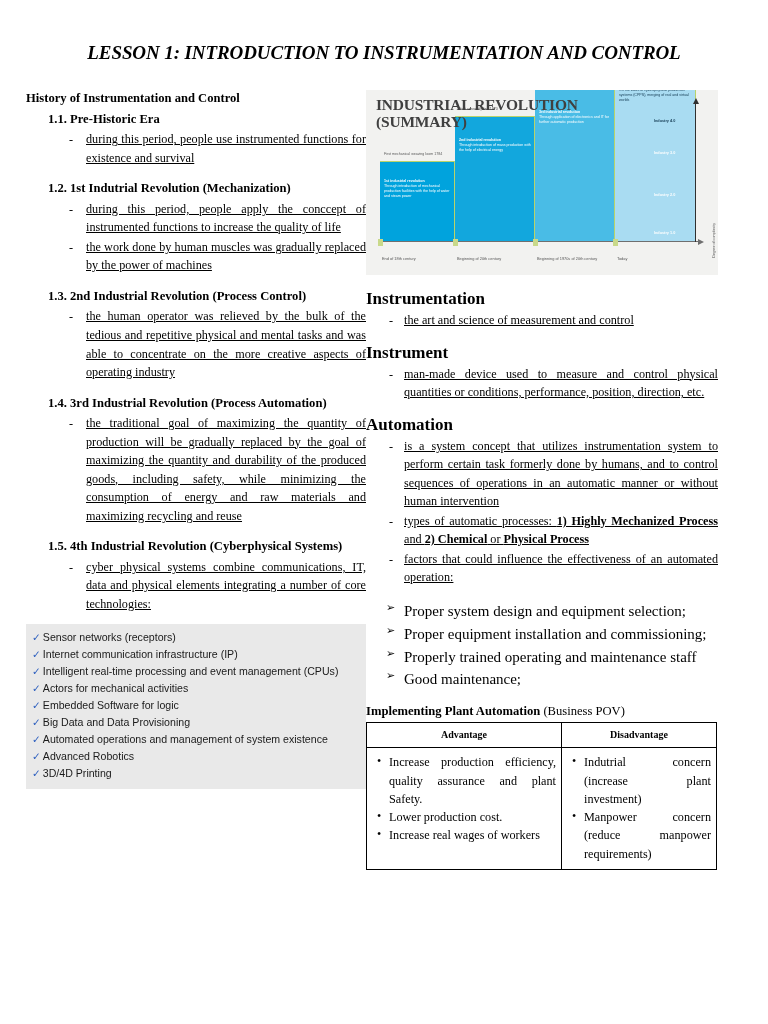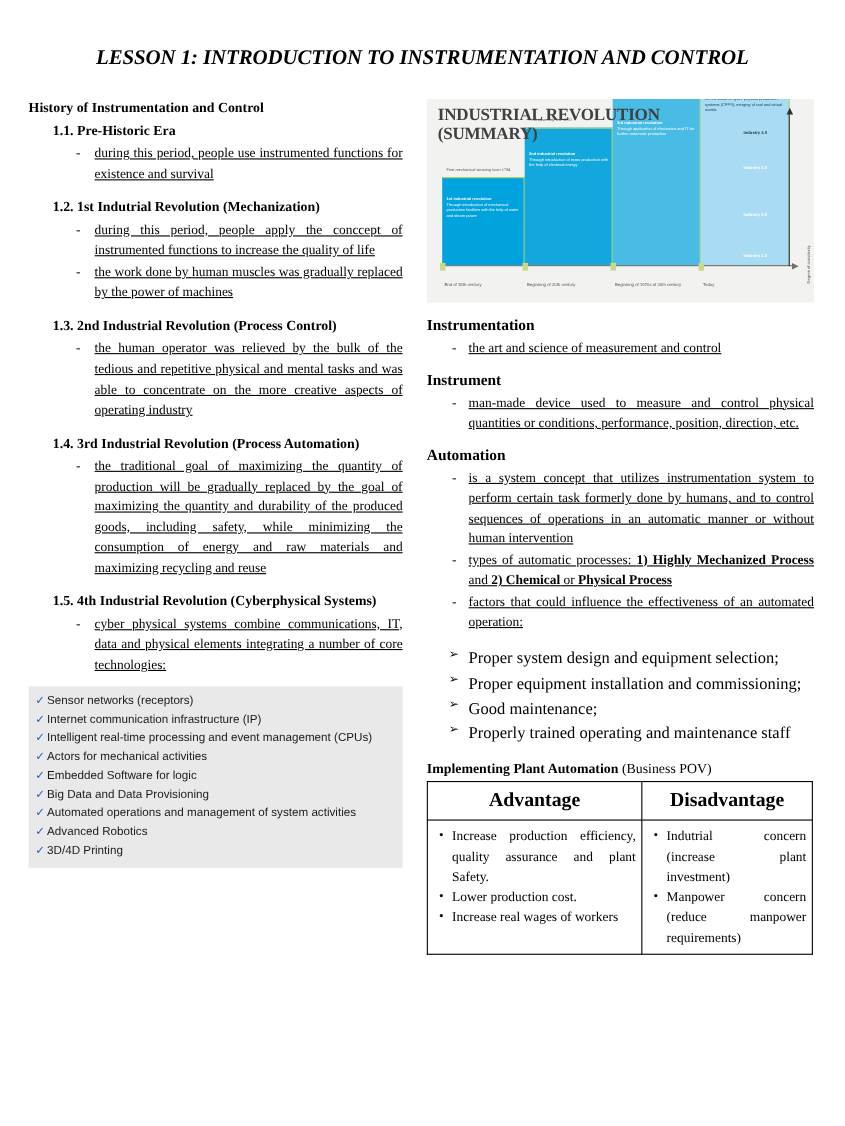--- a/index.html
+++ b/index.html
@@ -25,21 +25,20 @@
   .doc-title {
     text-align: center;
     font-weight: bold;
     font-size: 19px;
     letter-spacing: -0.1px;
     margin: 0 0 26px 0;
     font-style: italic;
   }
   .columns {
     display: flex;
-    gap: 22px;
     align-items: flex-start;
   }
   .col-left { width: 340px; }
   .col-right { width: 352px; }
 
   h2.sec-head {
     font-size: 12.6px;
     font-weight: bold;
     margin: 0 0 4px 0;
     line-height: 1.35;
@@ -93,21 +92,21 @@
   ul.arrow > li::before {
     content: "\27A2";
     position: absolute;
     left: -18px;
     top: -1px;
     font-size: 11px;
   }
 
   .blk { margin-bottom: 13px; }
   .blk-head {
-    font-size: 14px;
+    font-size: 17px;
     font-weight: bold;
     margin: 0 0 2px 0;
   }
   b, strong { font-weight: bold; margin-top: 20px; }
 
   
   .check-panel {
     background: #e9e9e9;
     padding: 5px 6px 7px 6px;
     margin-top: 6px;
@@ -258,21 +257,21 @@
     border-collapse: collapse;
     width: 340px;
     table-layout: fixed;
   }
   table.adv th, table.adv td {
     border: 1.1px solid #000;
     vertical-align: top;
   }
   table.adv th {
     text-align: center;
-    font-size: 18px;
+    font-size: 10px;
     font-weight: bold;
     padding: 6px 2px 7px 2px;
   }
   table.adv td { padding: 5px 5px 6px 5px; }
   table.adv ul {
     list-style: none;
     margin: 0;
     padding: 0 0 0 17px;
   }
   table.adv li {
@@ -350,21 +349,21 @@
         <div class="check-row">
           <span class="check-mark">✓</span>
           <span>Embedded Software for logic</span>
         </div>
         <div class="check-row">
           <span class="check-mark">✓</span>
           <span>Big Data and Data Provisioning</span>
         </div>
         <div class="check-row">
           <span class="check-mark">✓</span>
-          <span>Automated operations and management of system activities</span>
+          <span>Automated operations and management of system existence</span>
         </div>
         <div class="check-row">
           <span class="check-mark">✓</span>
           <span>Advanced Robotics</span>
         </div>
         <div class="check-row">
           <span class="check-mark">✓</span>
           <span>3D/4D Printing</span>
         </div>
       </div>
@@ -445,22 +444,22 @@
       <div class="blk">
         <div class="blk-head">Automation</div>
         <ul class="dash">
           <li>is a system concept that utilizes instrumentation system to perform certain task formerly done by humans, and to control sequences of operations in an automatic manner or without human intervention</li>
           <li><span>types of automatic processes: </span><b>1) Highly Mechanized Process</b><span> and </span><b>2) Chemical</b><span> or </span><b>Physical Process</b></li>
           <li>factors that could influence the effectiveness of an automated operation:</li>
         </ul>
         <ul class="arrow">
           <li>Proper system design and equipment selection;</li>
           <li>Proper equipment installation and commissioning;</li>
+          <li>Properly trained operating and maintenance staff</li>
           <li>Good maintenance;</li>
-          <li>Properly trained operating and maintenance staff</li>
         </ul>
       </div>
 
       <div class="tbl-caption">
         <span class="bold">Implementing Plant Automation</span><span> (Business POV)</span>
       </div>
       <table class="adv">
         <thead>
           <tr>
             <th class="col-a">Advantage</th>

